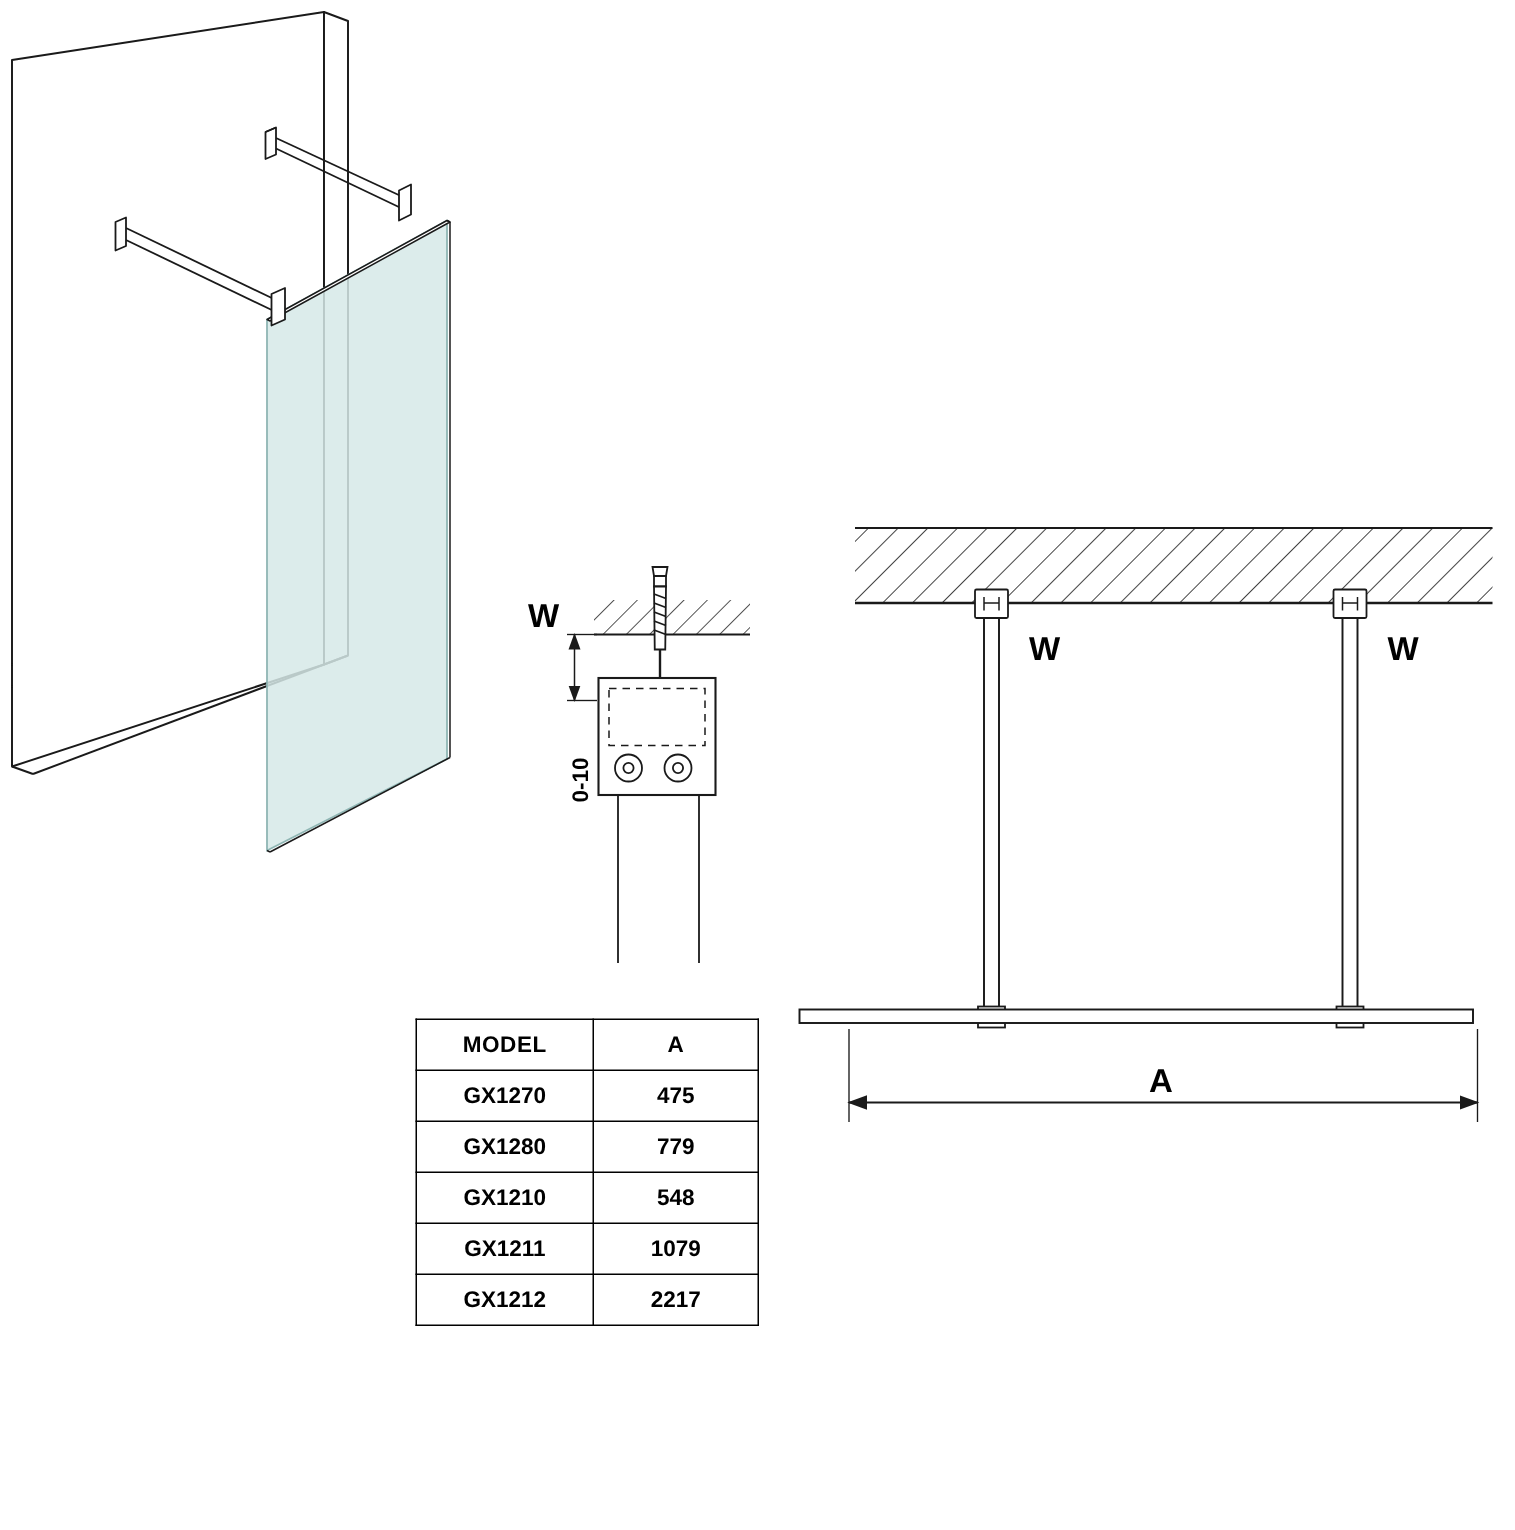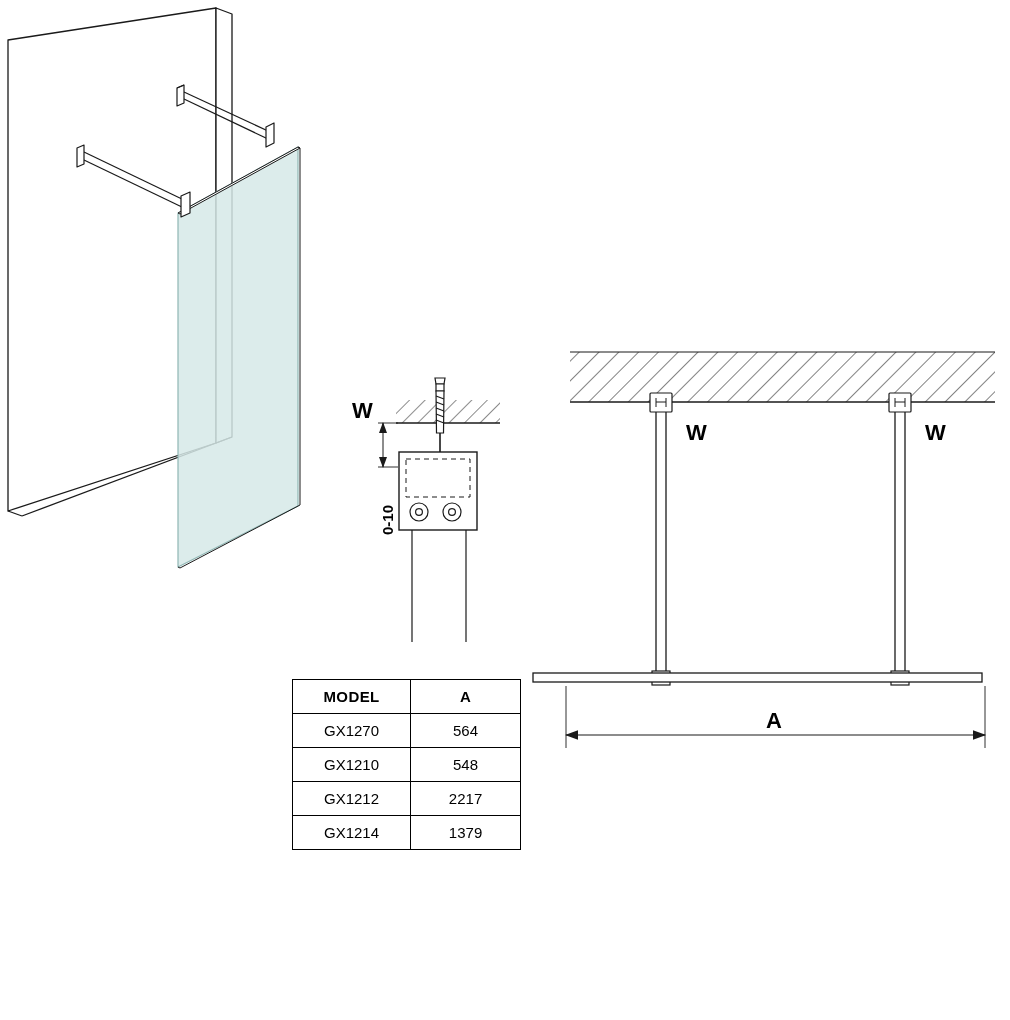--- a/index.html
+++ b/index.html
@@ -23,33 +23,33 @@
   .svg-layer {
     position: absolute;
     left: 0;
     top: 0;
     width: 1010px;
     height: 1020px;
   }
   
   .spec-table {
     position: absolute;
-    left: 292px;
+    left: 277px;
     top: 679px;
     width: 229px;
     border-collapse: collapse;
     font-size: 15px;
   }
   .spec-table td, .spec-table th {
     border: 1px solid #000000;
     height: 33px;
     padding: 0;
     text-align: center;
     vertical-align: middle;
-    font-weight: normal;
+    font-weight: bold;
     background: #ffffff;
   }
   .spec-table th {
     font-weight: bold;
     font-size: 15px;
     letter-spacing: 0.4px;
   }
   .col-model { width: 118px; }
   .col-a { width: 110px; }
   
@@ -216,30 +216,34 @@
   <table class="spec-table">
     <thead>
       <tr>
         <th class="col-model">MODEL</th>
         <th class="col-a">A</th>
       </tr>
     </thead>
     <tbody>
       <tr>
         <td>GX1270</td>
-        <td>564</td>
+        <td>475</td>
+      </tr>
+      <tr>
+        <td>GX1280</td>
+        <td>779</td>
       </tr>
       <tr>
         <td>GX1210</td>
         <td>548</td>
       </tr>
       <tr>
+        <td>GX1211</td>
+        <td>1079</td>
+      </tr>
+      <tr>
         <td>GX1212</td>
         <td>2217</td>
       </tr>
-      <tr>
-        <td>GX1214</td>
-        <td>1379</td>
-      </tr>
     </tbody>
   </table>
 
 </div>
 
 </body></html>

